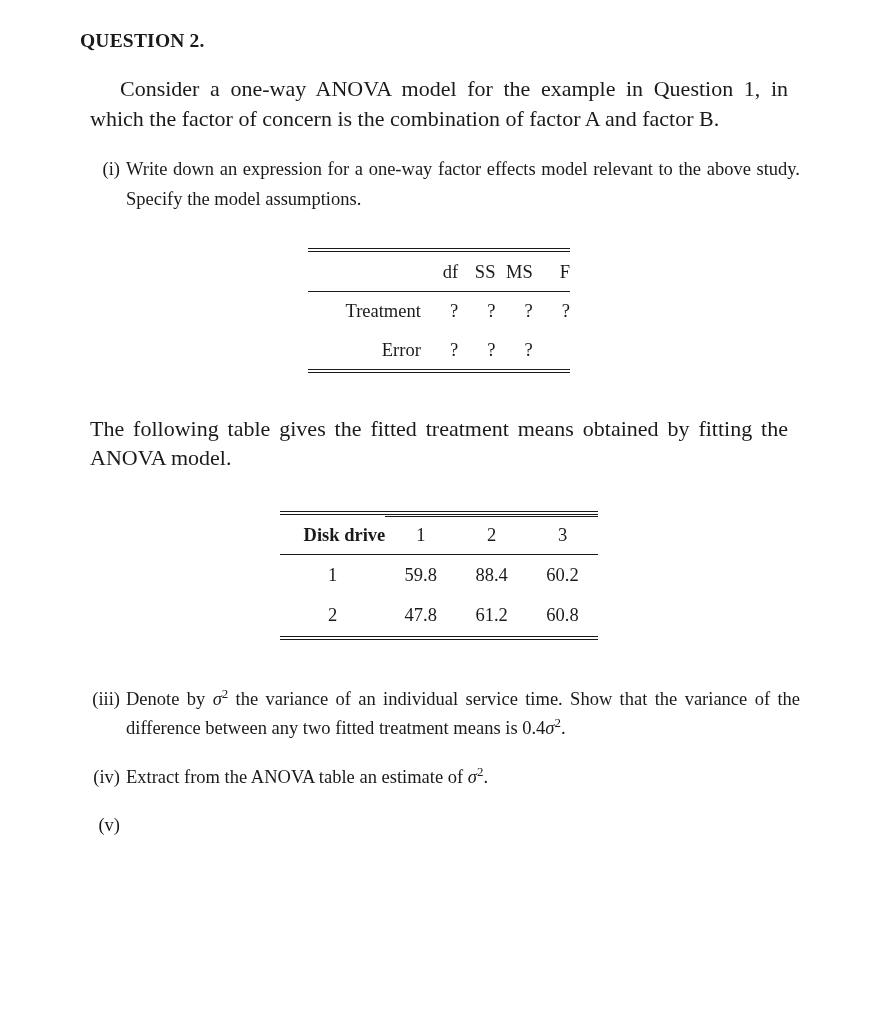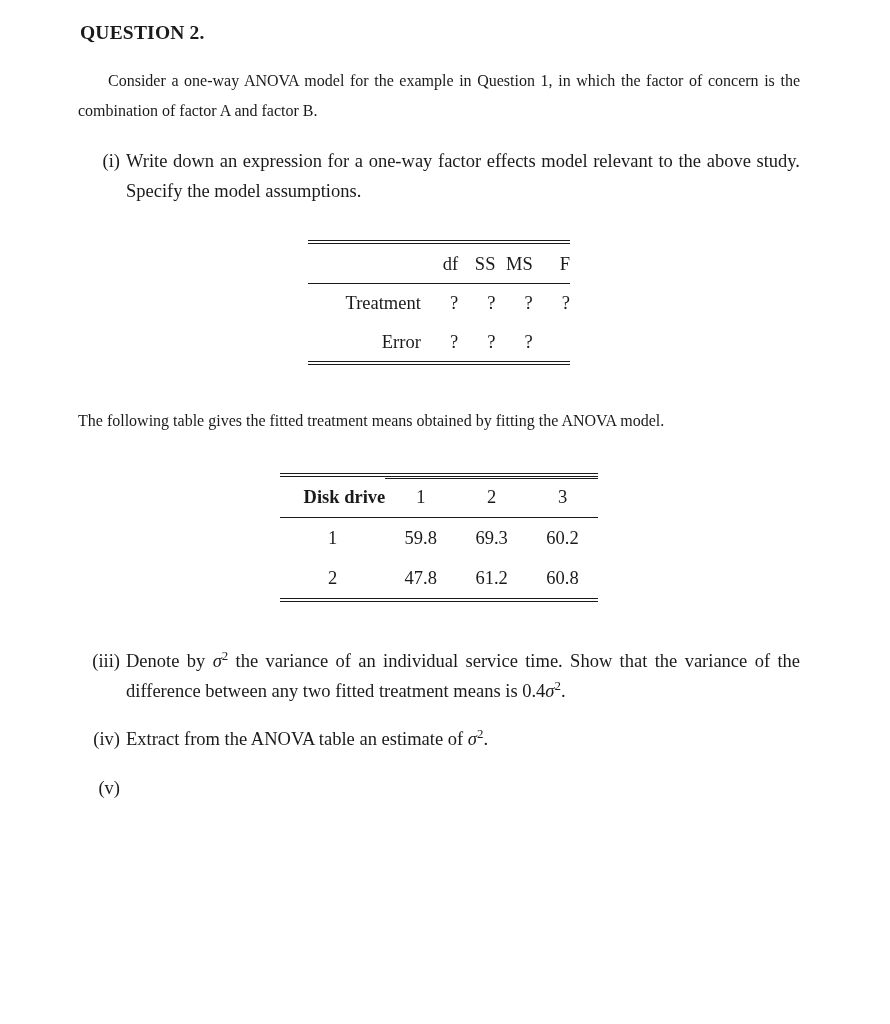--- a/index.html
+++ b/index.html
@@ -13,37 +13,37 @@
     height: 1024px;
     font-family: "Liberation Serif", "DejaVu Serif", serif;
     color: #1a1a1a;
     -webkit-font-smoothing: antialiased;
   }
   .page {
     position: relative;
     width: 890px;
     height: 1024px;
     box-sizing: border-box;
-    padding: 22px 90px 0 78px;
+    padding: 30px 90px 0 78px;
   }
 
   
   .q-heading {
     font-weight: bold;
     font-size: 19.5px;
     letter-spacing: 0.2px;
     margin: 0 0 22px 2px;
   }
 
   
   .para {
-    font-size: 16px;
+    font-size: 22px;
     line-height: 29.5px;
     text-align: justify;
-    margin: 0;
+    margin: 12px;
   }
   .para.indent-first { text-indent: 30px; }
 
   
   .rlist {
     margin: 22px 0 0 0;
     padding: 0;
     list-style: none;
   }
   .rlist li {
@@ -227,21 +227,21 @@
         </tr>
         <tr>
           <td colspan="4">
               <div class="rule-single"></div>
             </td>
         </tr>
 
         <tr>
           <td class="c-drive body-cell">1</td>
           <td class="c-val body-cell">59.8</td>
-          <td class="c-val body-cell">69.3</td>
+          <td class="c-val body-cell">88.4</td>
           <td class="c-val body-cell">60.2</td>
         </tr>
 
         <tr>
           <td class="c-drive body-cell">2</td>
           <td class="c-val body-cell">47.8</td>
           <td class="c-val body-cell">61.2</td>
           <td class="c-val body-cell">60.8</td>
         </tr>
 

